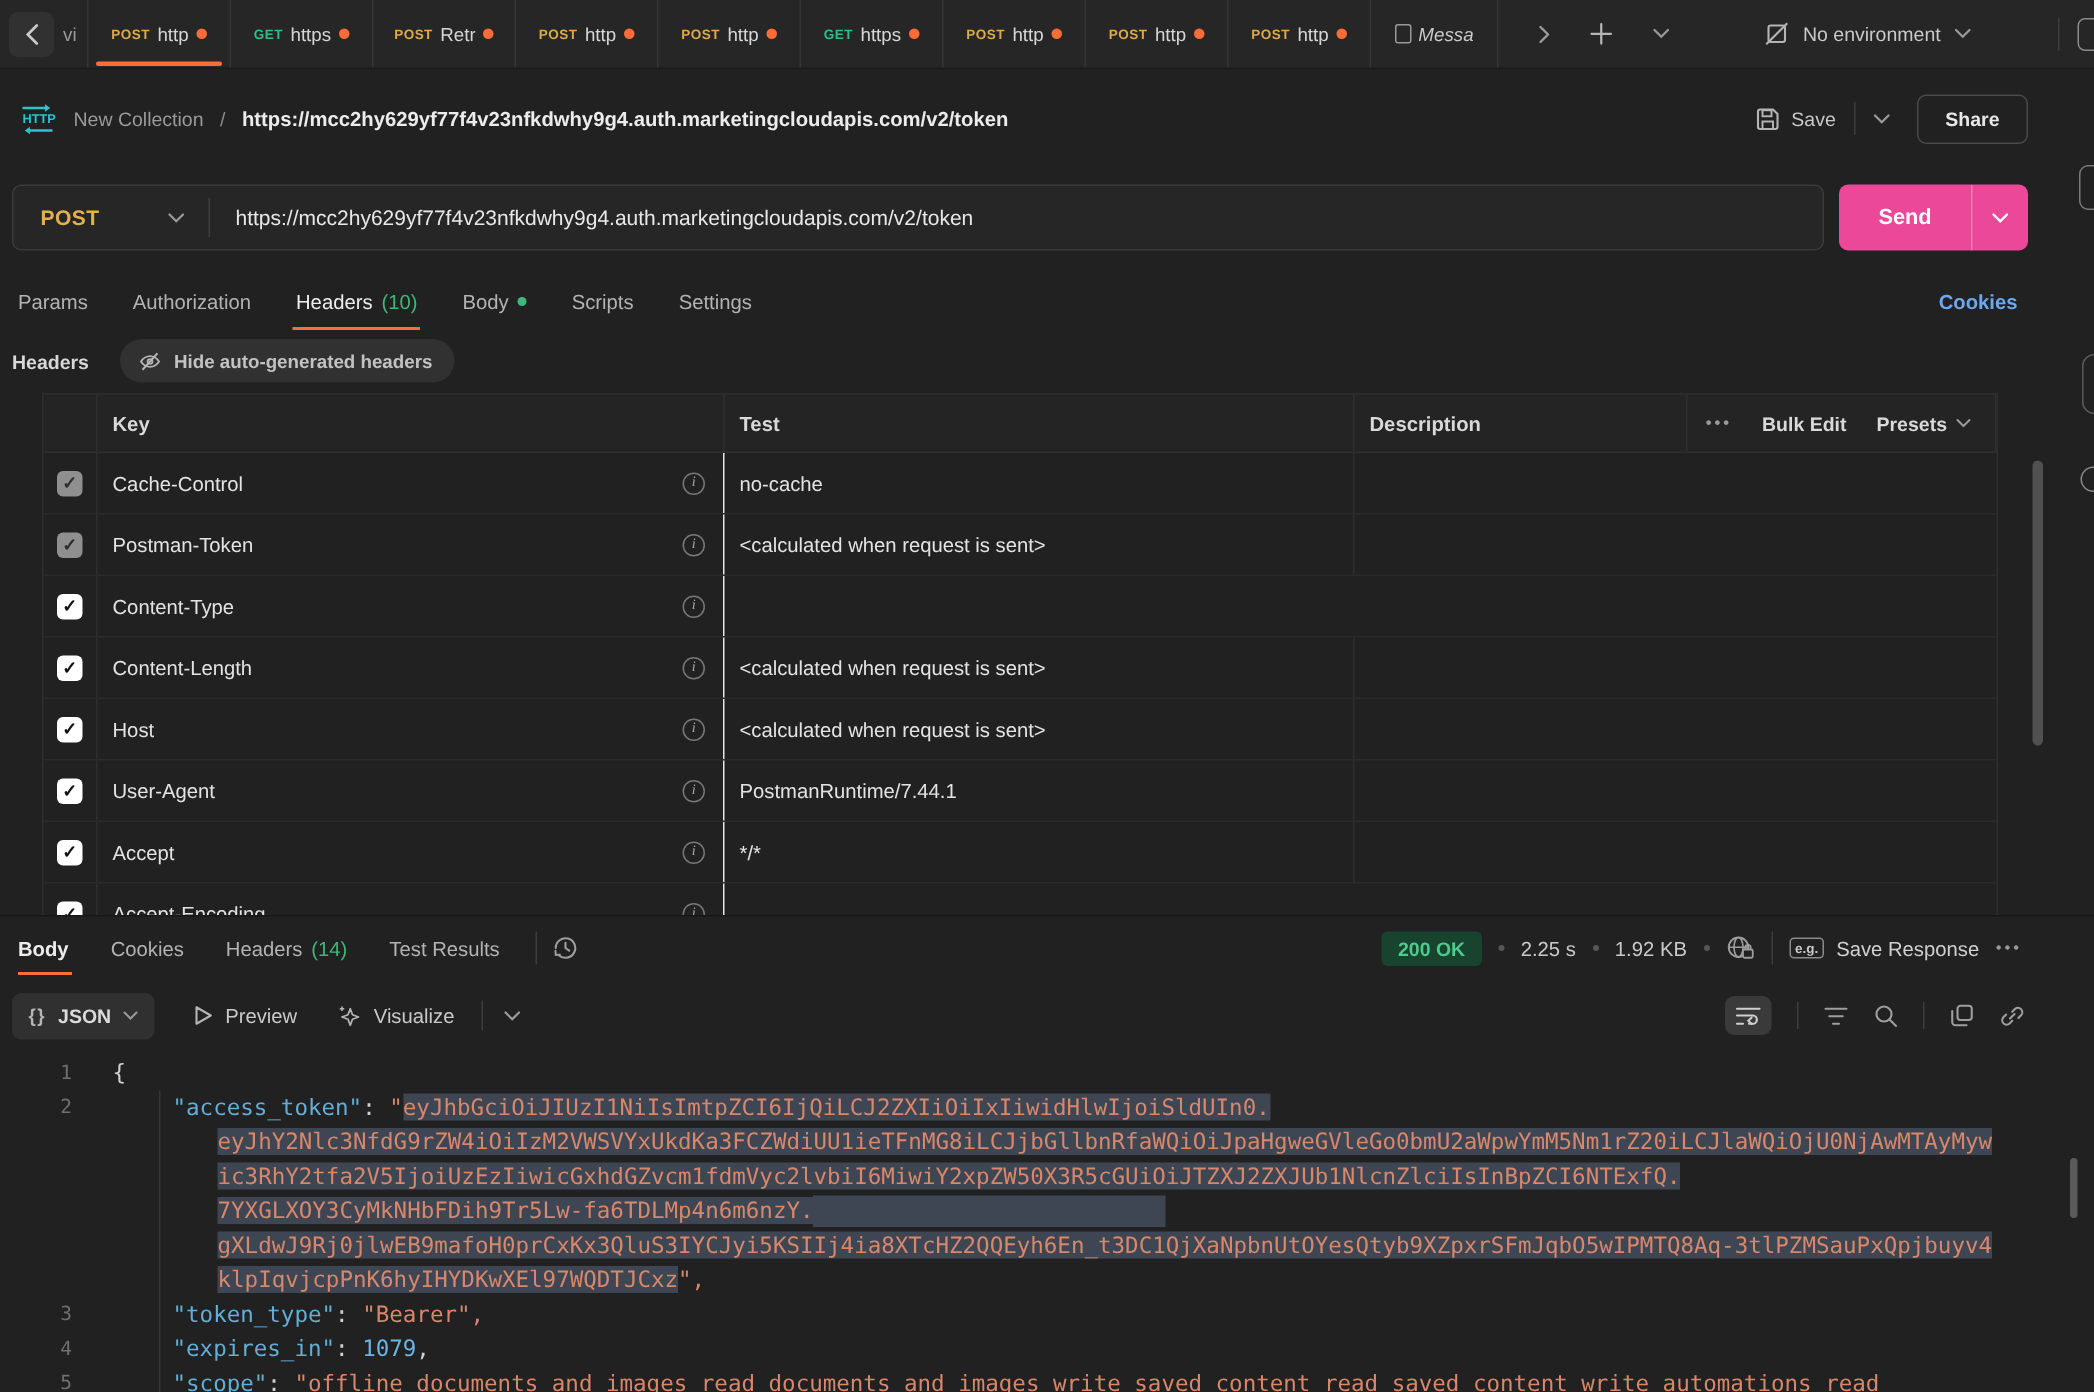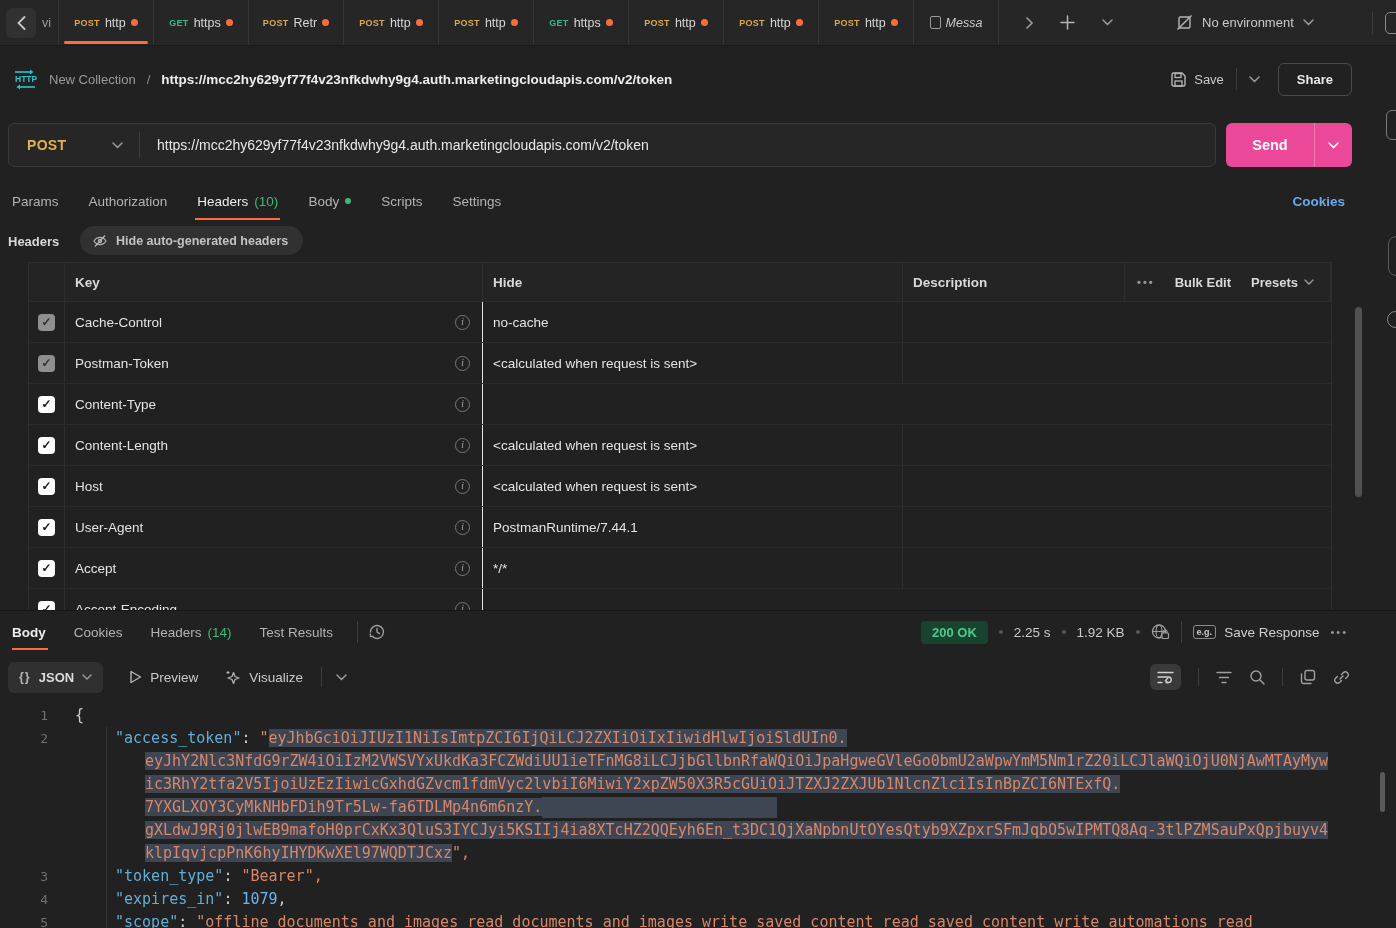--- a/index.html
+++ b/index.html
@@ -321,21 +321,21 @@
       <path d="M3 12.5L13 1.5" stroke="#b5b5b5" stroke-width="1.3"></path>
     </svg>
     <span>Hide auto-generated headers</span>
   </span>
 </div>
 
 <div class="htable">
   <div class="thead">
     <div class="hc hc-check"></div>
     <div class="hc hc-key">Key</div>
-    <div class="hc hc-value">Hide</div>
+    <div class="hc hc-value">Test</div>
     <div class="hc hc-desc">Description</div>
     <div class="hc hc-opts">
       <span class="dots3">•••</span>
       <span class="opt-link">Bulk Edit</span>
       <span class="opt-link">
         <span>Presets</span>
         <svg width="10" height="6" viewBox="0 0 10 6">
             <path d="M1 1l4 4 4-4" fill="none" stroke="#9a9a9a" stroke-width="1.4" stroke-linecap="round"></path>
           </svg>
       </span>

